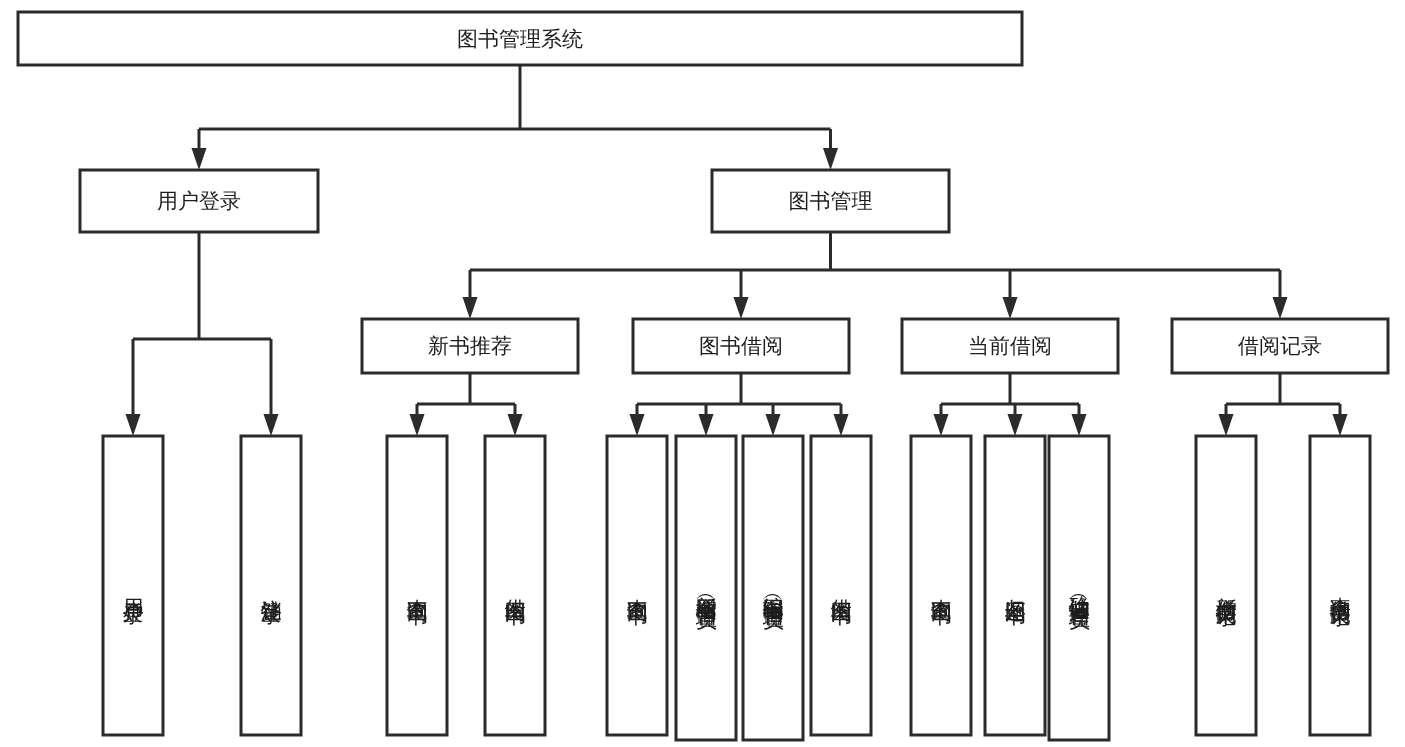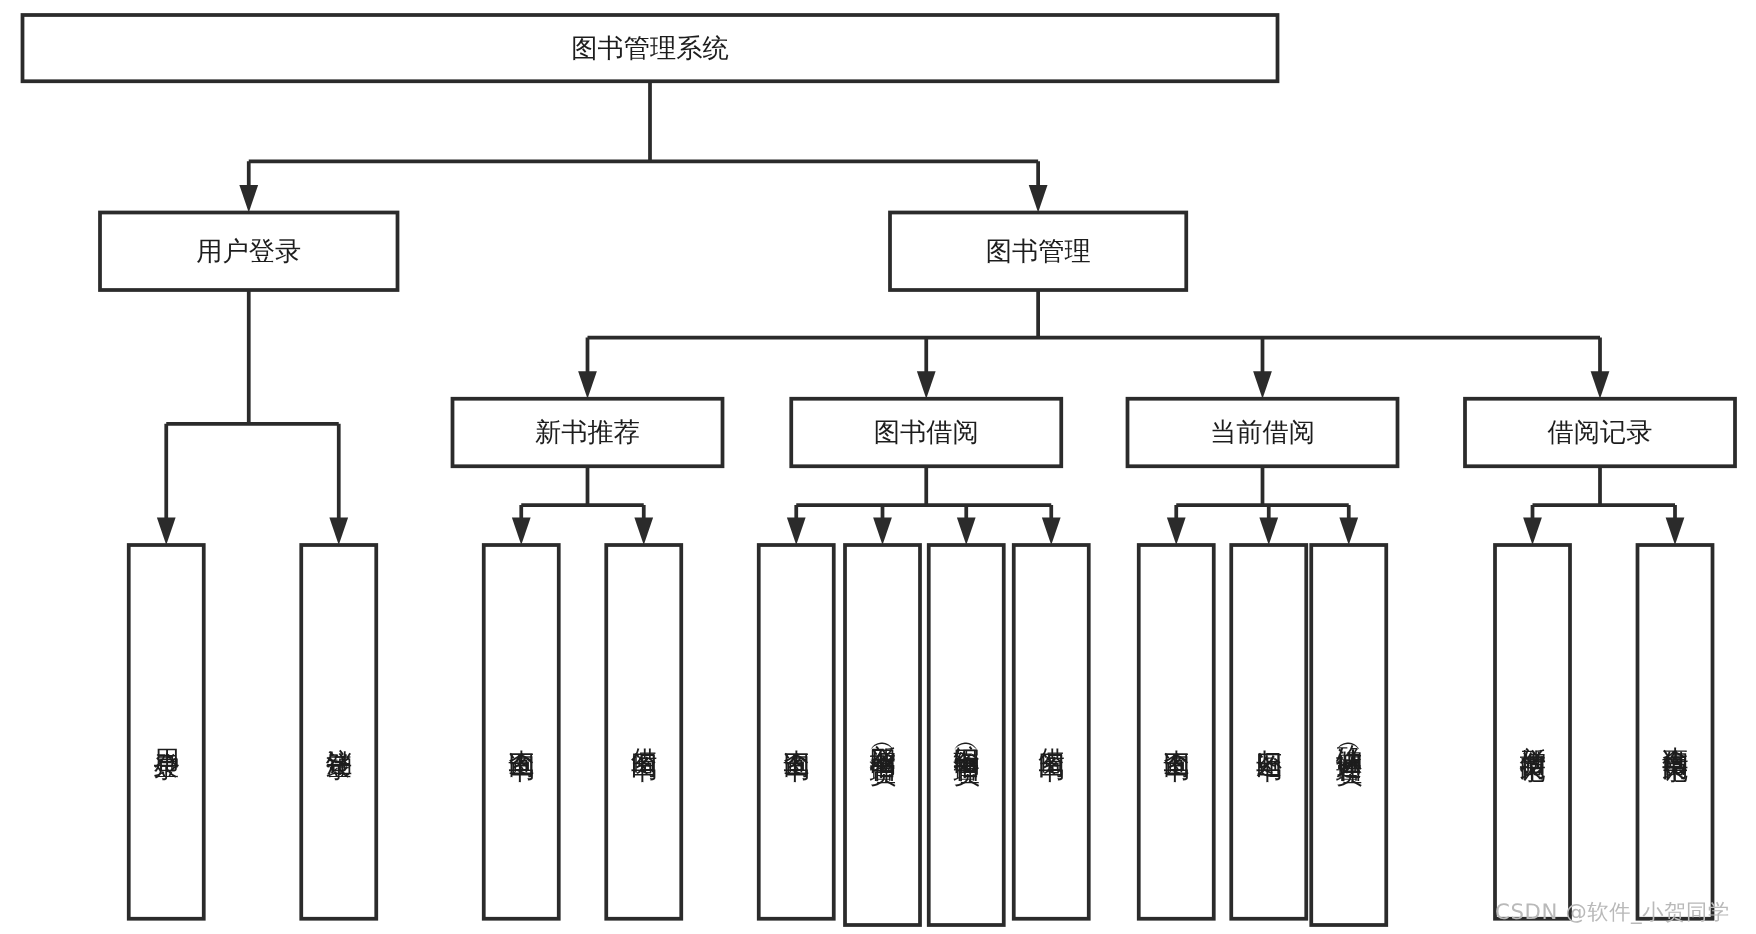--- a/index.html
+++ b/index.html
@@ -174,14 +174,13 @@
       <div class="node-label-v" style="left: 607px; top: 436px; width: 60px; height: 299px;">查询图书</div>
       <div class="node-label-v" style="left: 676px; top: 436px; width: 60px; height: 304px;">新增图书（管理员）</div>
       <div class="node-label-v" style="left: 743px; top: 436px; width: 60px; height: 304px;">编辑图书（管理员）</div>
       <div class="node-label-v" style="left: 811px; top: 436px; width: 60px; height: 299px;">借阅图书</div>
       <div class="node-label-v" style="left: 911px; top: 436px; width: 60px; height: 299px;">查询图书</div>
       <div class="node-label-v" style="left: 985px; top: 436px; width: 60px; height: 299px;">归还图书</div>
       <div class="node-label-v" style="left: 1049px; top: 436px; width: 60px; height: 304px;">确认归还（管理员）</div>
       <div class="node-label-v" style="left: 1196px; top: 436px; width: 60px; height: 299px;">新增借阅记录</div>
       <div class="node-label-v" style="left: 1310px; top: 436px; width: 60px; height: 299px;">查询借阅记录</div>
     </div>
-  <div class="watermark" style="left: 1196px; top: 718px;">CSDN @软件_小贺同学</div>
 </div>
 
 </body></html>

